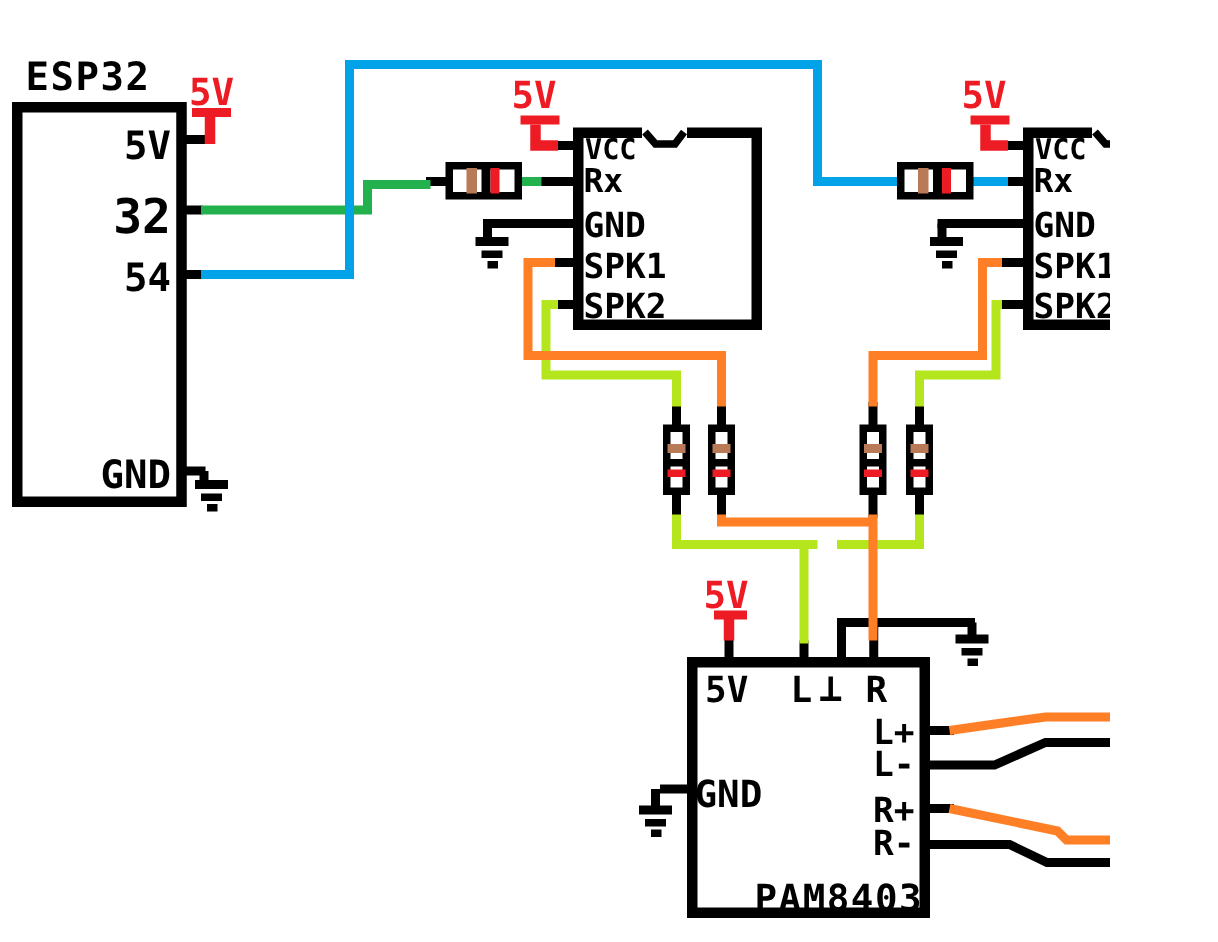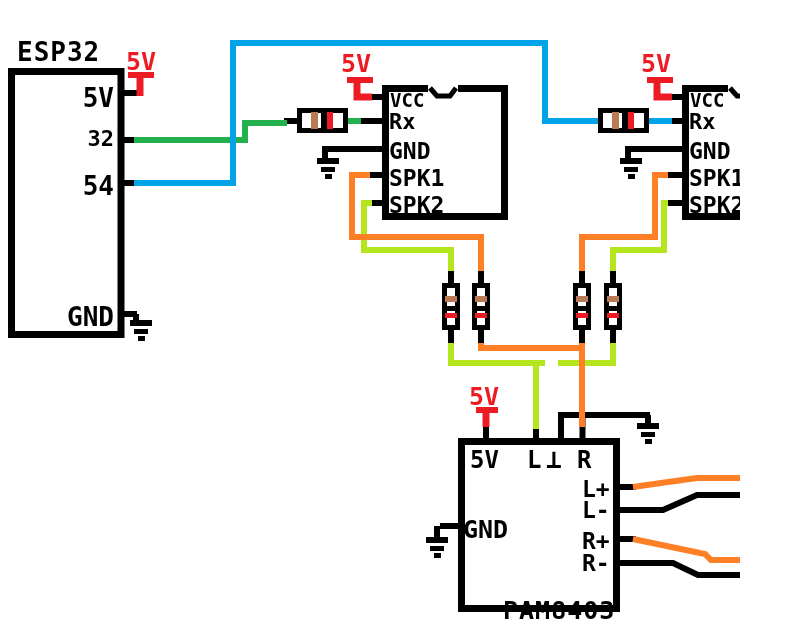--- a/index.html
+++ b/index.html
@@ -214,21 +214,21 @@
       <path d="M657,83 L657,97 L672,97" stroke="#ed1c24" stroke-width="7" fill="none"></path>
     </g>
     <g>
       <rect x="476" y="407" width="22" height="6" fill="#ed1c24"></rect>
       <path d="M486,412 V427" stroke="#ed1c24" stroke-width="7" fill="none"></path>
     </g>
   </svg>
 
   <div class="lbl" style="left:17px; top:39px; font-size:26px; letter-spacing:1px;">ESP32</div>
   <div class="lbl r" style="left:30px; top:85px; width:84px; font-size:26px;">5V</div>
-  <div class="lbl r" style="left:30px; top:128px; width:84px; font-size:22px;">32</div>
+  <div class="lbl r" style="left:30px; top:128px; width:84px; font-size:32px;">32</div>
   <div class="lbl r" style="left:30px; top:173px; width:84px; font-size:26px;">54</div>
   <div class="lbl r" style="left:30px; top:304px; width:84px; font-size:26px;">GND</div>
 
   <div class="lbl red" style="left:126px; top:49px; font-size:25px;">5V</div>
   <div class="lbl red" style="left:341px; top:51px; font-size:25px;">5V</div>
   <div class="lbl red" style="left:641px; top:51px; font-size:25px;">5V</div>
   <div class="lbl red" style="left:469px; top:384px; font-size:25px;">5V</div>
 
   <div class="lbl" style="left:390px; top:91px; font-size:19px;">VCC</div>
   <div class="lbl" style="left:389px; top:111px; font-size:22px;">Rx</div>
@@ -244,15 +244,15 @@
 
   <div class="lbl" style="left:470px; top:448px; font-size:24px;">5V</div>
   <div class="lbl" style="left:527px; top:448px; font-size:24px;">L</div>
   <div class="lbl" style="left:546px; top:446px; font-size:26px;">⊥</div>
   <div class="lbl" style="left:577px; top:448px; font-size:24px;">R</div>
   <div class="lbl" style="left:463px; top:517px; font-size:25px;">GND</div>
   <div class="lbl" style="left:582px; top:478px; font-size:23px;">L+</div>
   <div class="lbl" style="left:582px; top:499px; font-size:23px;">L-</div>
   <div class="lbl" style="left:582px; top:530px; font-size:23px;">R+</div>
   <div class="lbl" style="left:582px; top:552px; font-size:23px;">R-</div>
-  <div class="lbl" style="left:503px; top:586px; font-size:25px; letter-spacing:1px;margin-top:12px;">PAM8403</div>
+  <div class="lbl" style="left:503px; top:586px; font-size:25px; letter-spacing:1px;">PAM8403</div>
 
 </div>
 
 </body></html>

